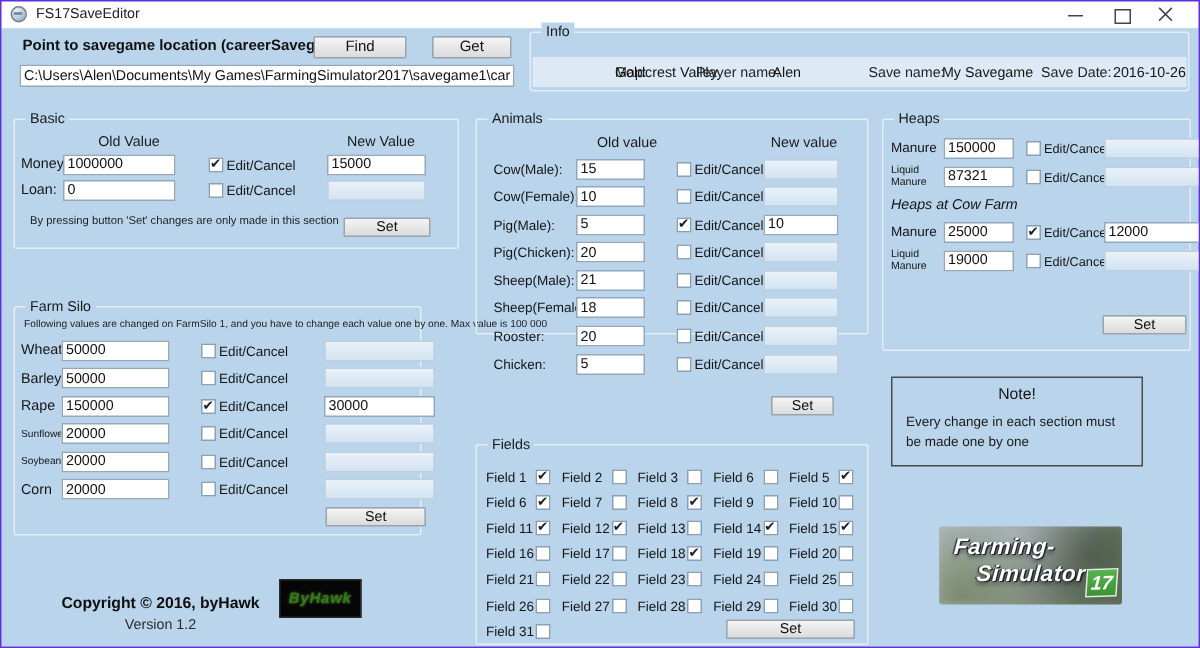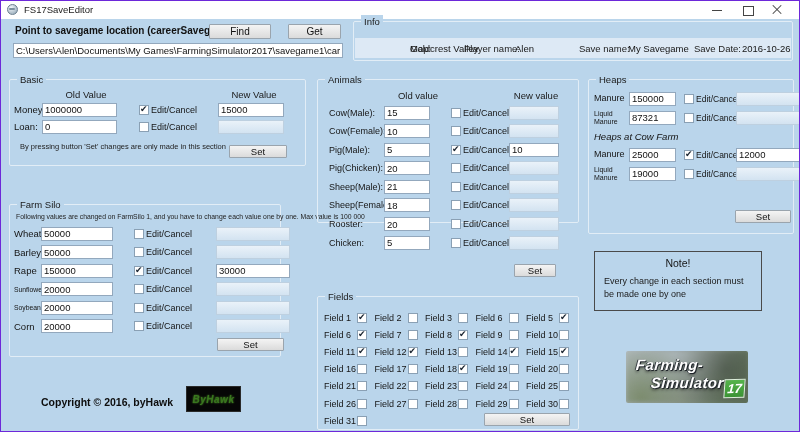--- a/index.html
+++ b/index.html
@@ -512,18 +512,19 @@
       <div class="nb-text">Every change in each section must be made one by one</div>
     </div>
 
     <div class="fs-logo">
       <span class="fs-line fs-line1">Farming-</span>
       <span class="fs-line fs-line2">Simulator</span>
       <span class="fs-badge">17</span>
     </div>
 
     <div class="copyright">Copyright © 2016, byHawk</div>
+    <div class="version">Version 1.2</div>
     <div class="hawk-logo">
       <span class="hawk-text">ByHawk</span>
     </div>
 
   </div>
 </div>
 
 </body></html>

